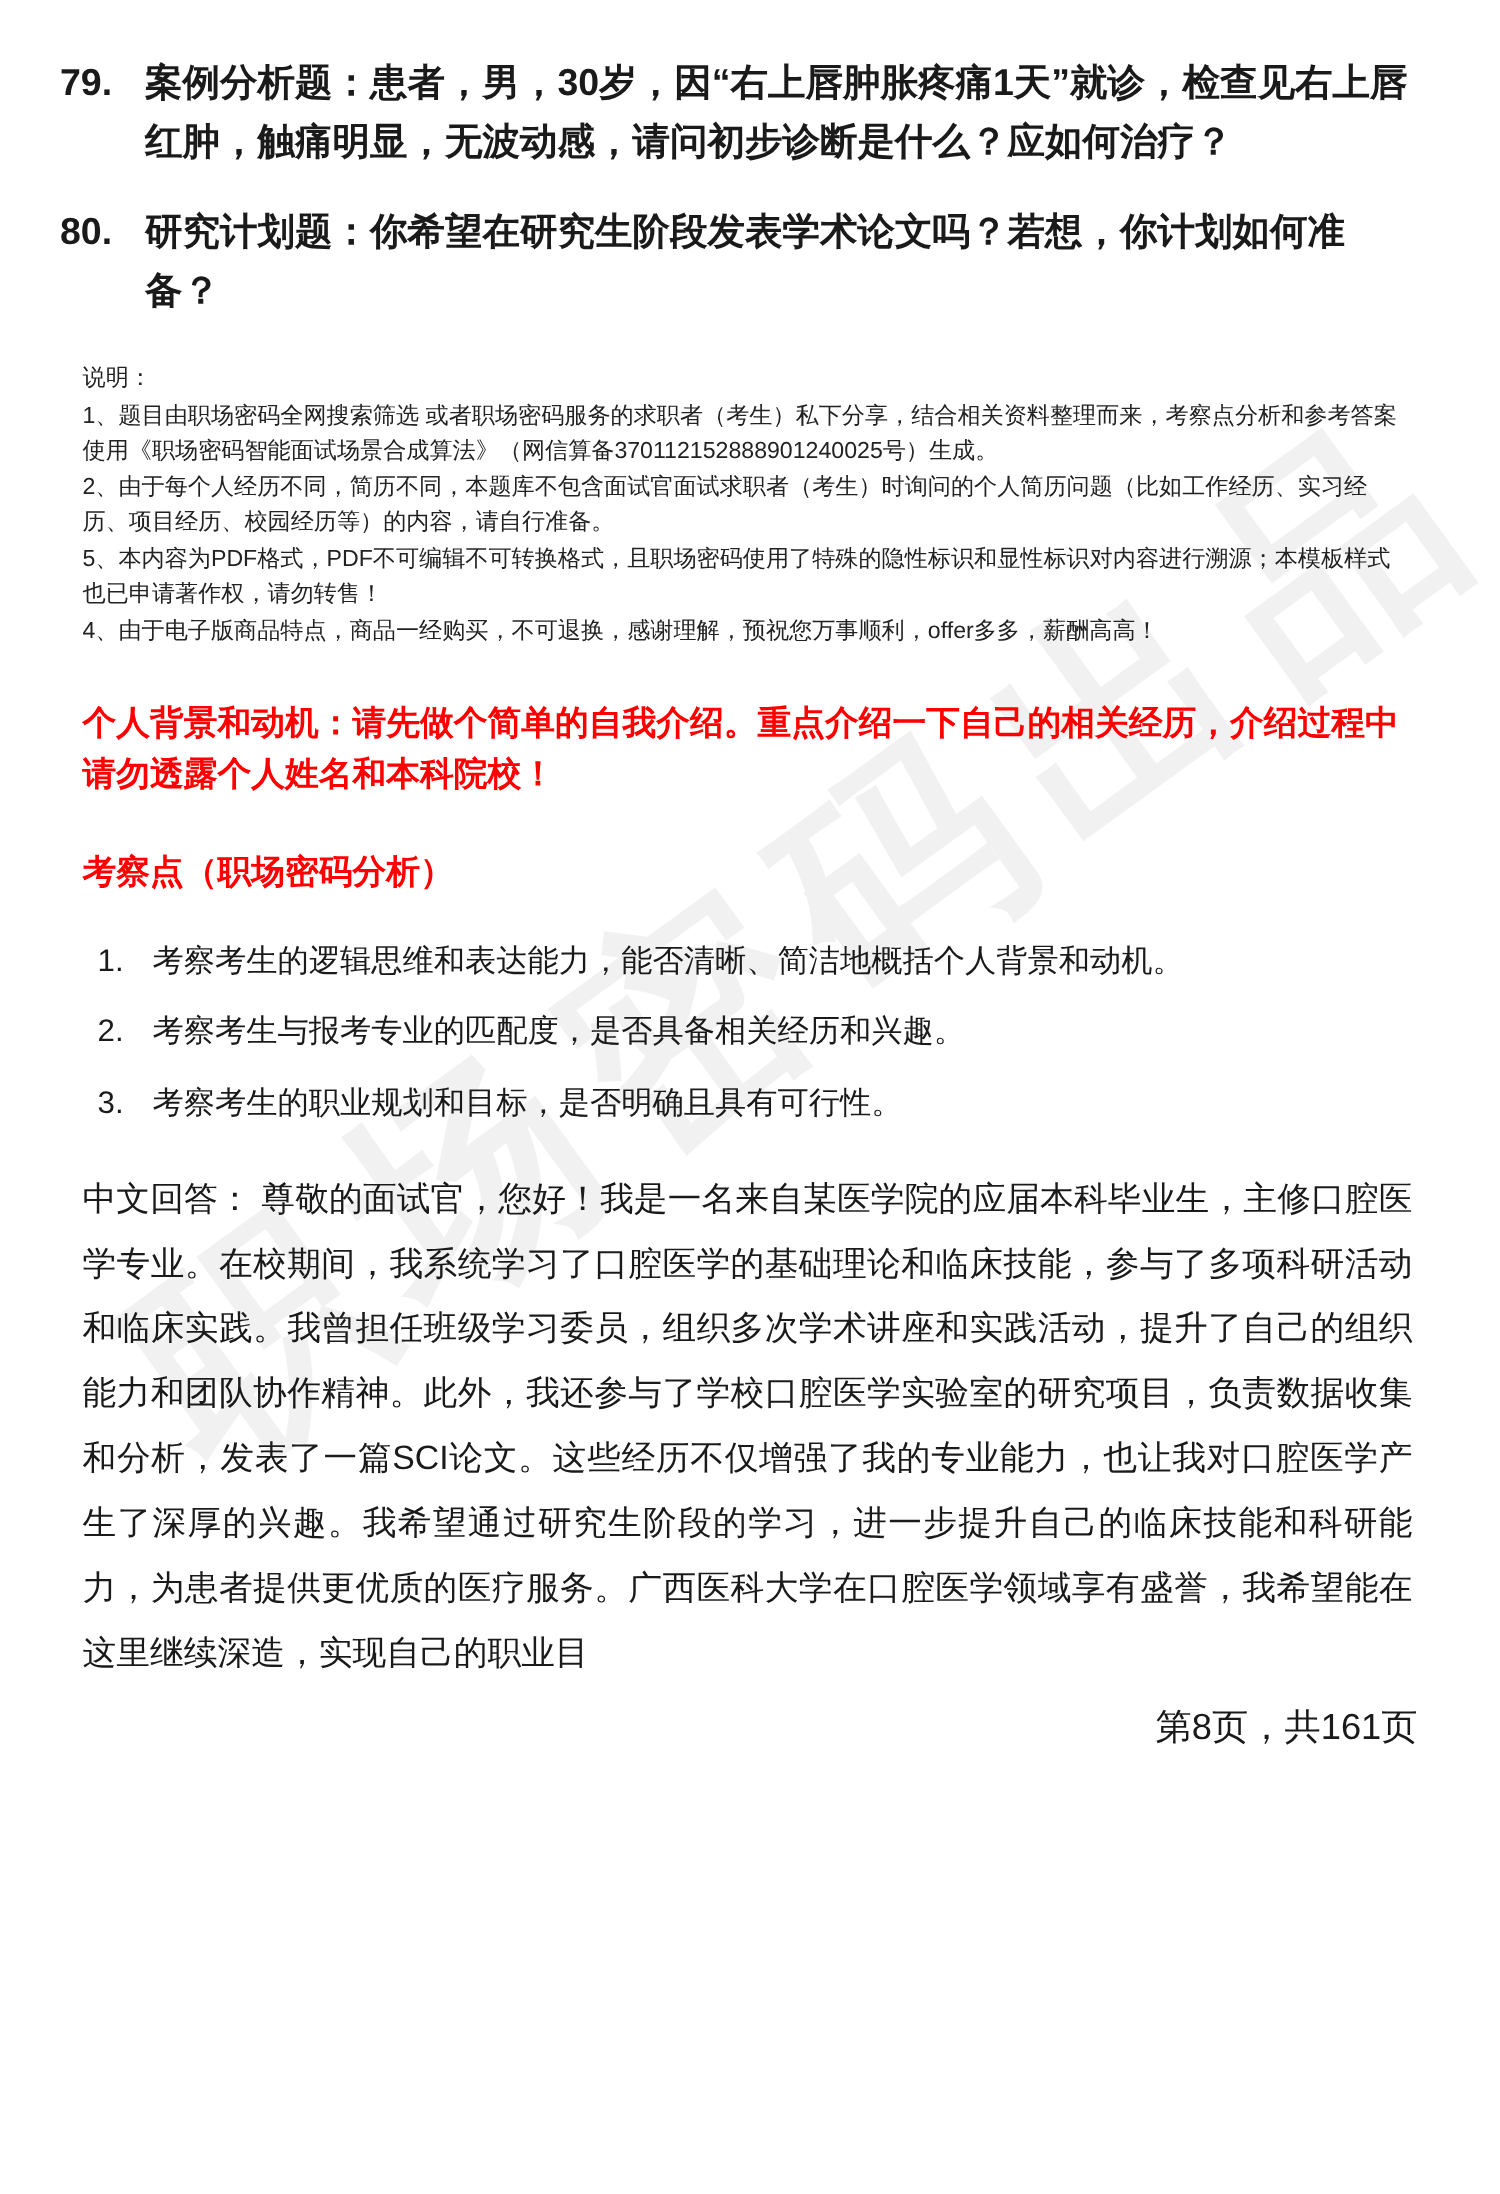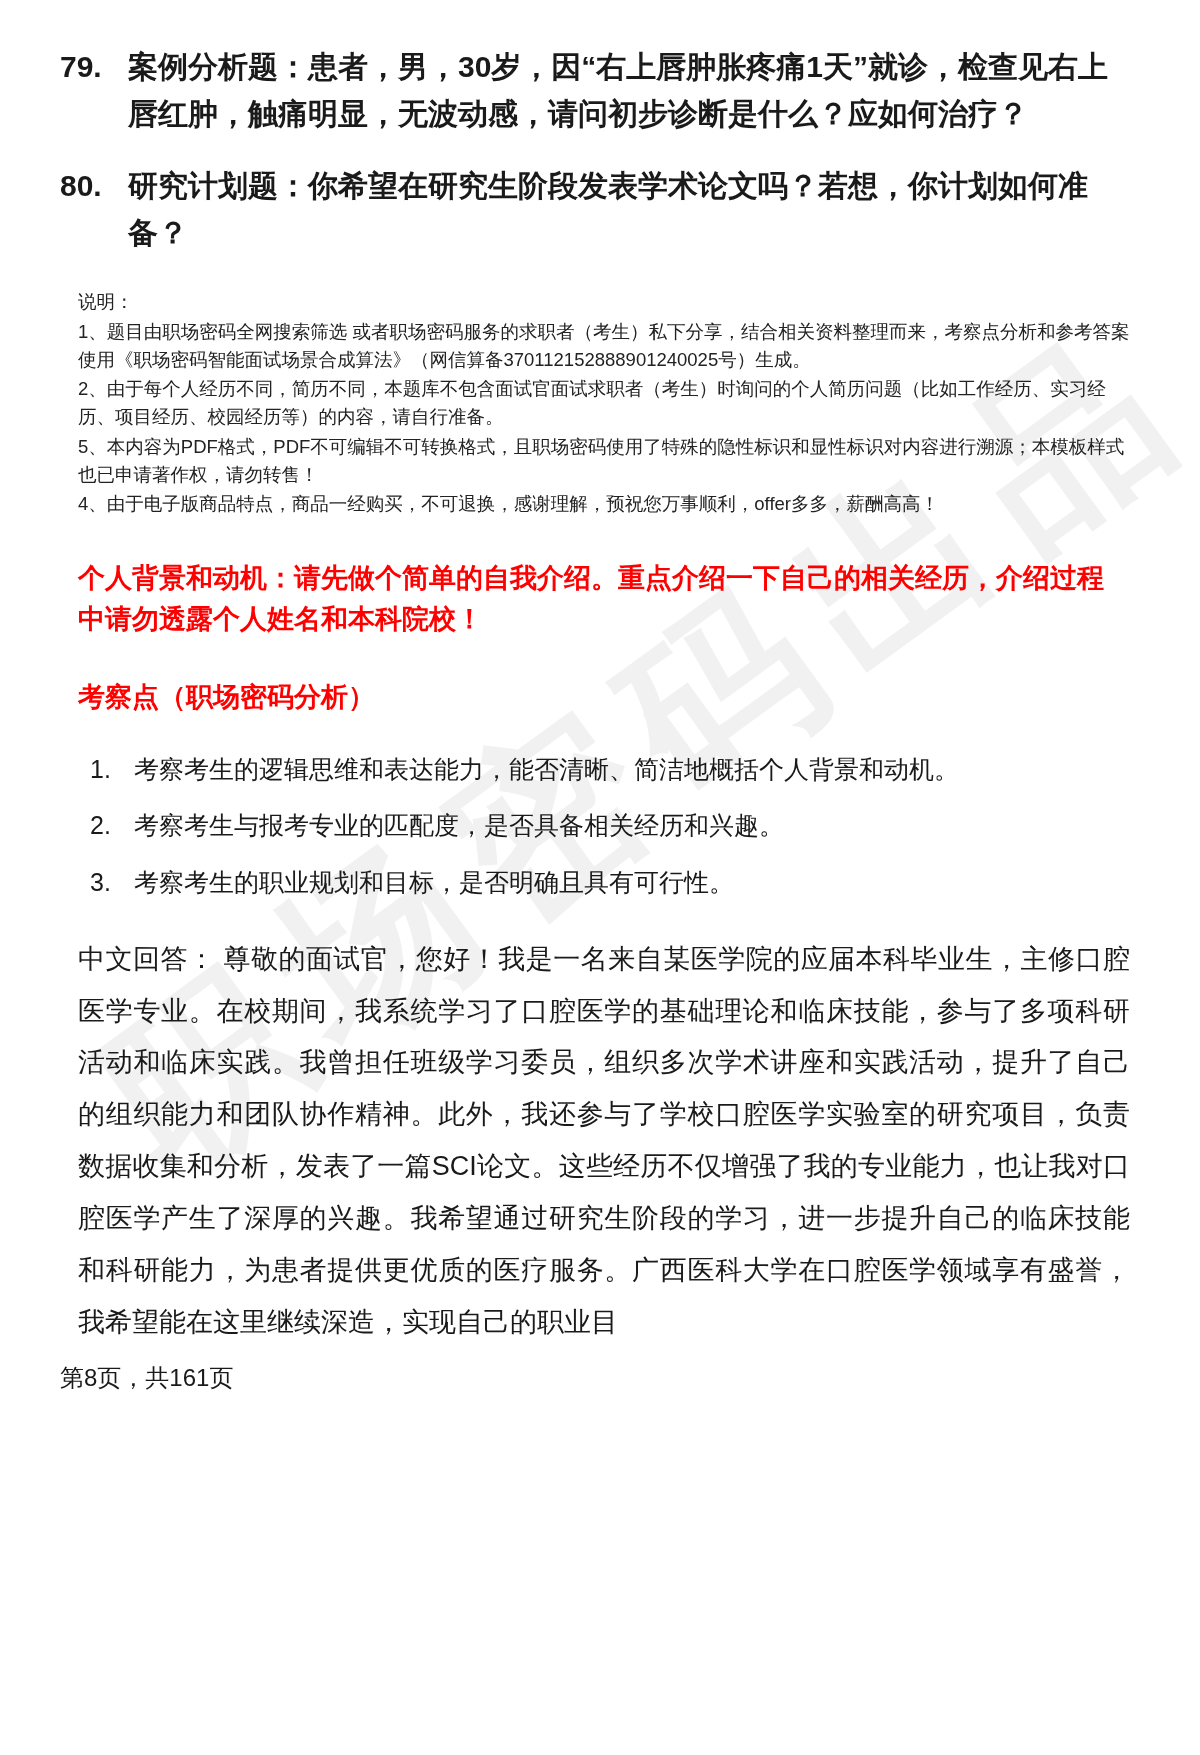--- a/index.html
+++ b/index.html
@@ -27,21 +27,20 @@
     transform: rotate(-36deg);
     transform-origin: left center;
     pointer-events: none;
     z-index: 0;
     font-weight: 700;
   }
   .content {
     position: relative;
     z-index: 1;
     padding: 44px 66px 0 48px;
-    margin-left: 12px;
   }
   .question {
     display: flex;
     font-size: 30px;
     font-weight: 600;
     line-height: 1.55;
     color: #1a1a1a;
     margin-bottom: 26px;
   }
   .q-num {
@@ -92,22 +91,22 @@
   .answer {
     margin: 34px 4px 0 18px;
     font-size: 27px;
     line-height: 1.92;
     text-align: justify;
     font-weight: 500;
     color: #1a1a1a;
   }
   .footer {
     margin-top: 14px;
-    text-align: left;
-    font-size: 24px;
+    text-align: right;
+    font-size: 29px;
     color: #1a1a1a;
     font-weight: 500;
   }
 </style>
 </head>
 <body>
 
 <div class="page">
 
   <div class="watermark">职场密码出品</div>

